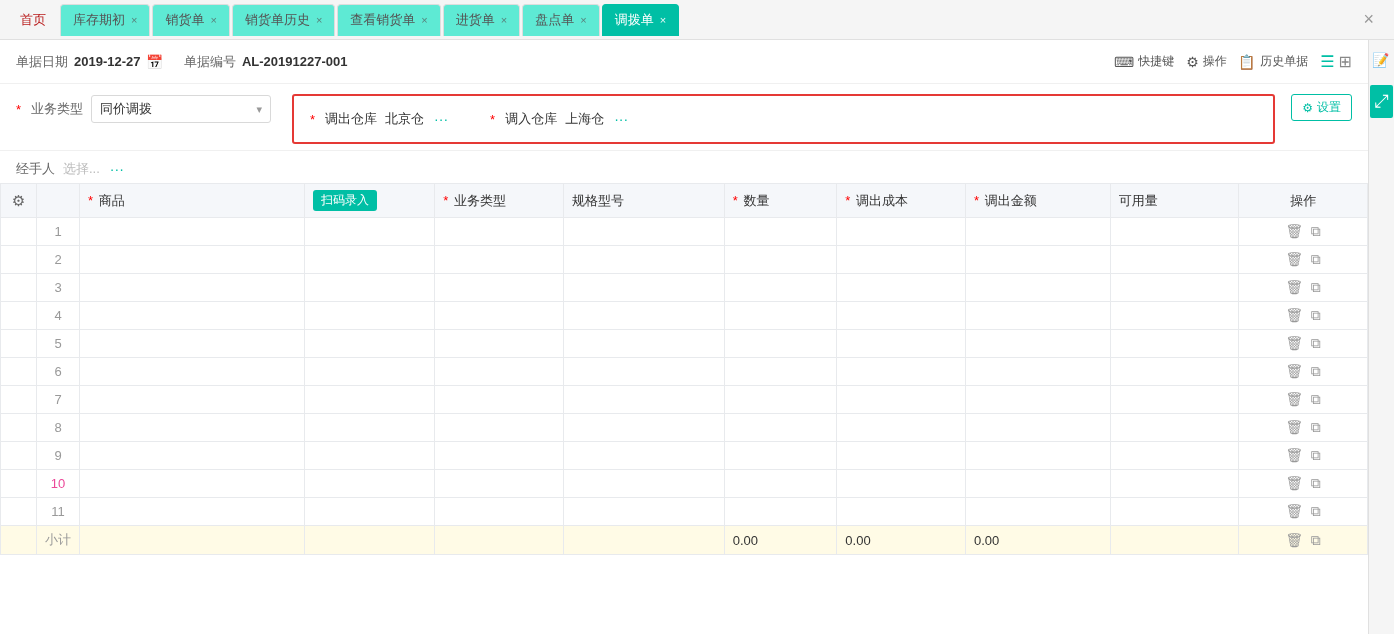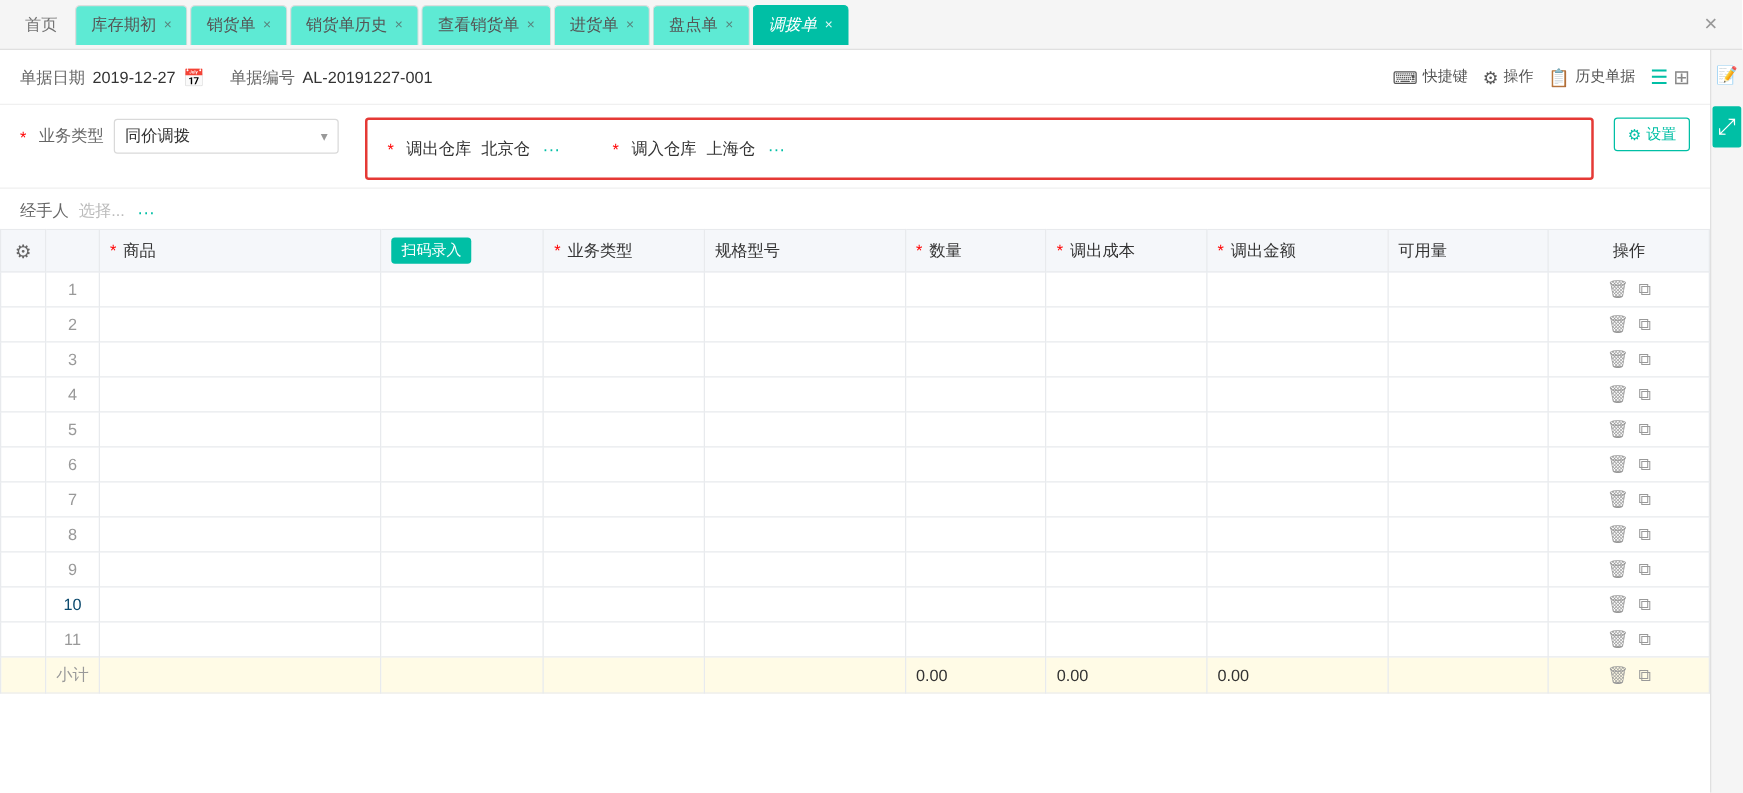--- a/index.html
+++ b/index.html
@@ -10,42 +10,42 @@
       display: flex; align-items: center; height: 40px; background: #f5f5f5;
       border-bottom: 1px solid #e0e0e0; padding: 0 8px; gap: 2px;
     }
     .tab {
       display: flex; align-items: center; height: 32px; padding: 0 12px;
       border-radius: 4px 4px 0 0; cursor: pointer; font-size: 13px; color: #555;
       background: #5eead4; border: 1px solid #ddd; border-bottom: none; gap: 6px;
       white-space: nowrap;
     }
     .tab.active {
-      background: #00bfa5; color: #fff; border-color: #00bfa5; font-style: italic;
+      background: #00bfa5; color: #fff; border-color: #00bfa5;
     }
     .tab .close-icon { font-size: 11px; cursor: pointer; opacity: 0.7; }
     .tab.active .close-icon { color: #fff; opacity: 0.9; }
-    .tab-home { background: transparent; border: none; color: #737373; }
+    .tab-home { background: transparent; border: none; color: #b91c1c; }
 
     
     .global-close {
       margin-left: auto; cursor: pointer; font-size: 18px; color: #999; padding: 0 12px;
     }
 
     
     .main-content { padding: 0; height: calc(634px - 40px); overflow: hidden; }
 
     
     .header-bar {
       display: flex; align-items: center; padding: 8px 16px; border-bottom: 1px solid #f0f0f0;
       gap: 20px; height: 44px; text-align: center;
     }
     .header-field { display: flex; align-items: center; gap: 6px; font-size: 13px; }
     .header-field label { color: #666; }
-    .header-field span { color: #333; font-weight: 400; }
+    .header-field span { color: #333; font-weight: 700; }
     .header-field .date-icon { color: #00bfa5; font-size: 14px; cursor: pointer; }
     .header-actions {
       margin-left: auto; display: flex; align-items: center; gap: 12px; font-size: 12px; color: #555;
     }
     .header-actions .action-item { display: flex; align-items: center; gap: 4px; cursor: pointer; color: #555; }
     .header-actions .action-item .icon { font-size: 14px; }
     .btn-setting {
       display: flex; align-items: center; gap: 4px; padding: 4px 10px;
       border: 1px solid #00bfa5; color: #00bfa5; border-radius: 3px; cursor: pointer;
       font-size: 12px; background: #fff;
@@ -429,21 +429,21 @@
       <td class="col-cost"></td>
       <td class="col-amount"></td>
       <td class="col-avail"></td>
       <td class="col-ops" style="text-align:center;">
         <span class="op-btn">🗑</span>
         <span class="op-btn">⧉</span>
       </td>
     </tr>
             <tr>
       <td class="col-settings row-num"></td>
-      <td class="row-num" style="text-align:center;color:#0c4a6e;">10</td>
+      <td class="row-num" style="text-align:center;color:#ec4899;">10</td>
       <td class="col-product"></td>
       <td class="col-scan"></td>
       <td class="col-unit"></td>
       <td class="col-spec"></td>
       <td class="col-qty"></td>
       <td class="col-cost"></td>
       <td class="col-amount"></td>
       <td class="col-avail"></td>
       <td class="col-ops" style="text-align:center;">
         <span class="op-btn">🗑</span>

